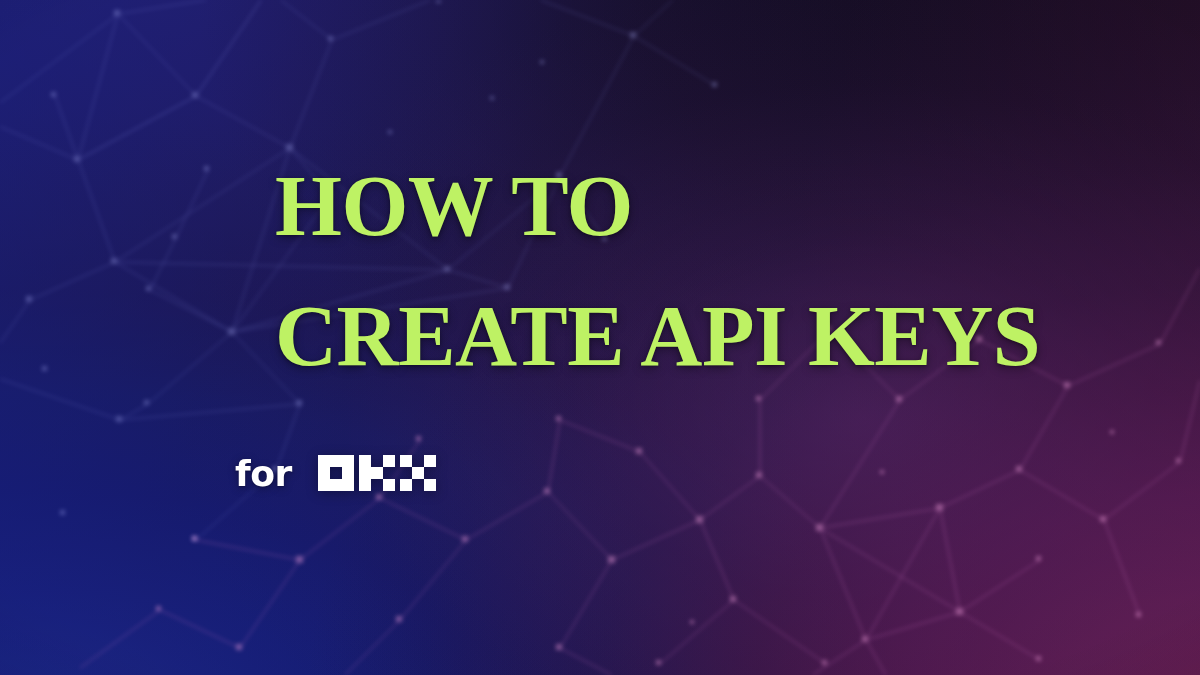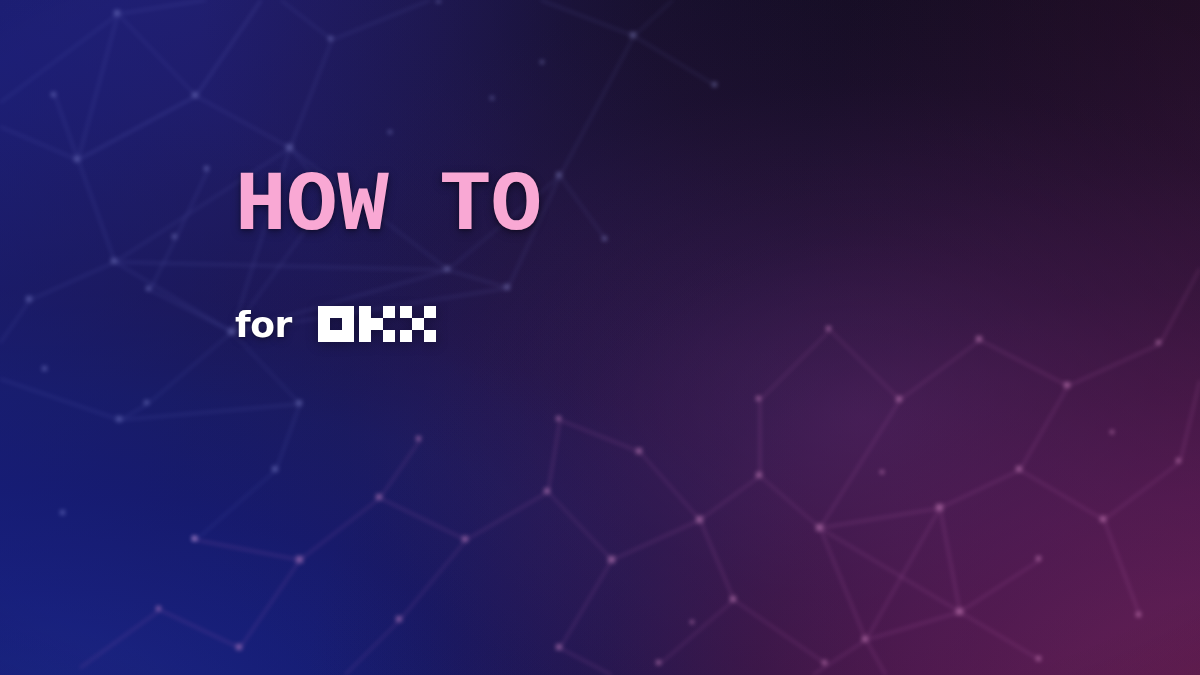--- a/index.html
+++ b/index.html
@@ -120,35 +120,36 @@
   }
 
   
   .content {
     position:absolute;
     left:235px; top:166px;
     width:900px;
   }
 
   .headline {
-    color:#f9a8d4;
-    font-family:Liberation Mono, monospace;
+    color:#bef264;
+    font-family:Liberation Serif, serif;
     font-weight:700;
     letter-spacing:-0.5px;
     line-height:0.95;
     text-shadow:
        0 3px 10px rgba(0,0,0,0.38),
        0 1px 3px rgba(0,0,0,0.30);
     white-space:nowrap;
+    margin-left:40px;
   }
   .headline-1 { font-size:86px; }
   .headline-2 { font-size:86px; margin-top:48px; }
 
   .subline {
-    margin-top:56px;
+    margin-top:76px;
     display:flex;
     align-items:center;
     gap:26px;
     white-space:nowrap;
   }
   .sub-word {
     color:#ffffff;
     font-family:"DejaVu Sans", sans-serif;
     font-weight:700;
     font-size:36px;
@@ -340,20 +341,21 @@
       <rect class="node" x="1110" y="430" width="4" height="4"></rect>
     </g>
   </svg>
 
   <div class="vignette"></div>
 
   <div class="content">
 
     <div class="headline headline-1">HOW TO</div>
 
+    <div class="headline headline-2">CREATE API KEYS</div>
 
     <div class="subline">
 
       <span class="sub-word">for</span>
 
       <svg class="okx-logo" viewBox="0 0 118 37" role="img" aria-label="OKX">
 
         <rect x="0" y="0" width="12" height="12"></rect>
         <rect x="12" y="0" width="12" height="12"></rect>
         <rect x="24" y="0" width="12" height="12"></rect>

